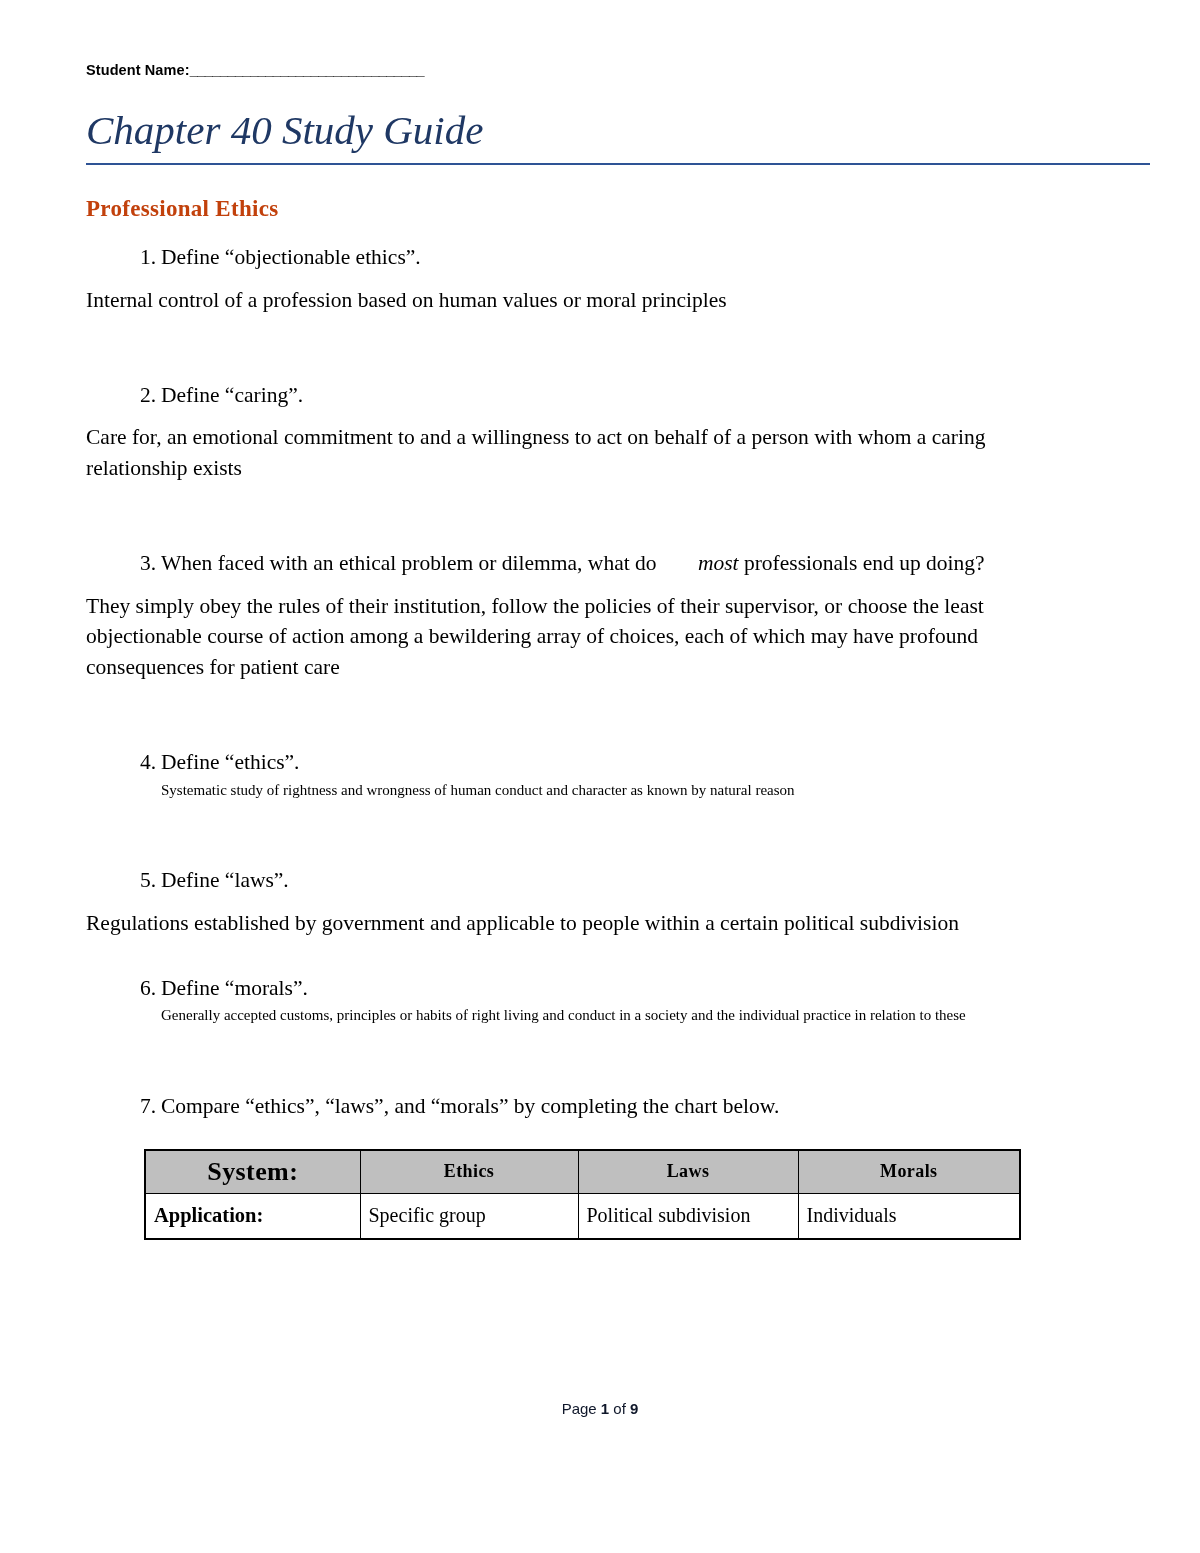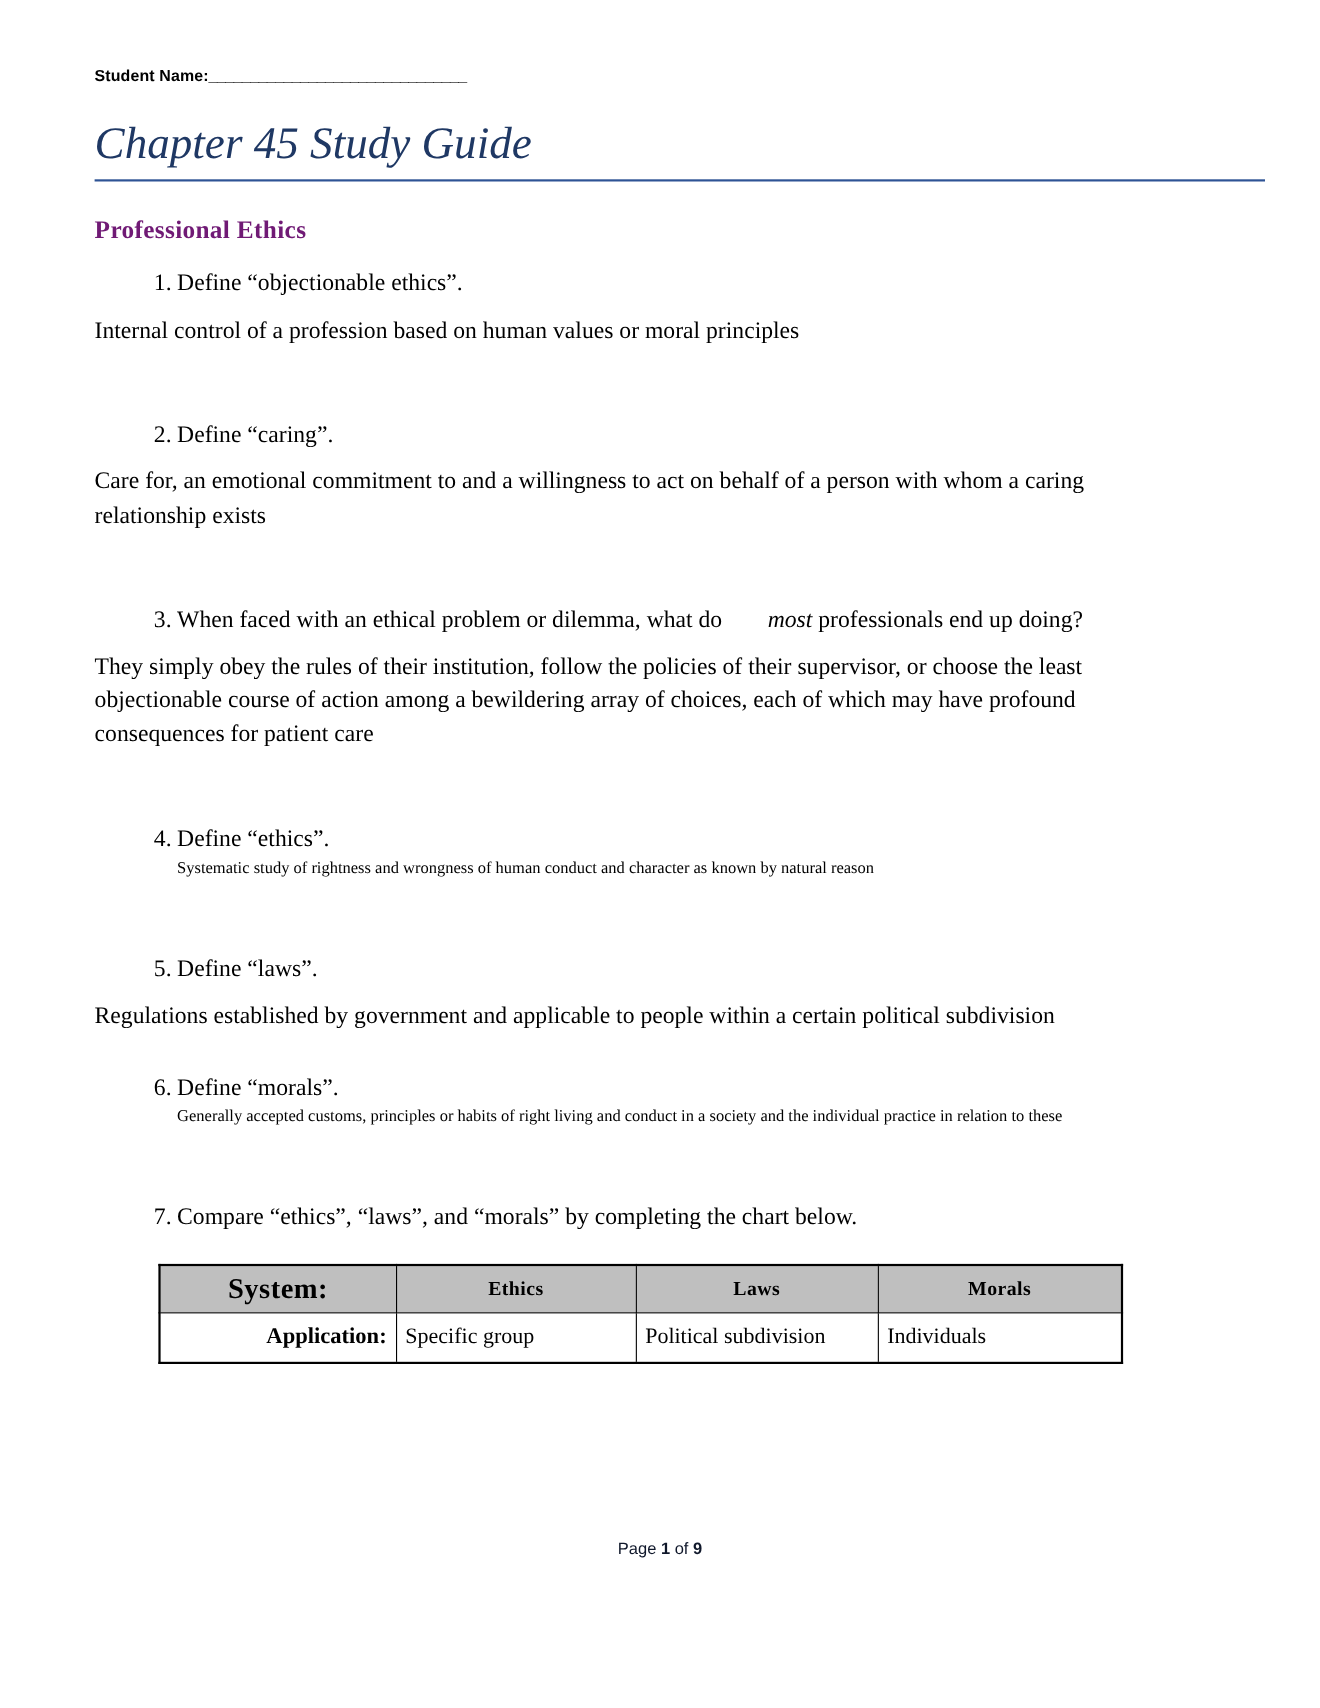--- a/index.html
+++ b/index.html
@@ -58,21 +58,21 @@
     border-bottom: 2.5px solid #2E5395;
     width: 1064px;
     box-sizing: border-box;
   }
 
   
   .section-heading {
     font-family: "Liberation Serif", serif;
     font-size: 23px;
     font-weight: bold;
-    color: #701a75;
+    color: #c2410c;
     margin-top: 31px;
     margin-bottom: 6px;
     letter-spacing: 0.3px;
   }
 
   
   ol.qlist {
     list-style: none;
     margin: 0;
     padding: 0;
@@ -142,21 +142,21 @@
   }
   table.compare thead th.first-col {
     font-size: 26px;
     margin-top: 12px;
   }
   table.compare tbody td {
     font-size: 20px;
     height: 40px;
   }
   table.compare tbody td.rowlabel {
-    text-align: right;
+    text-align: left;
     font-weight: bold;
     font-size: 20.5px;
     margin-left: 33px;
   }
   col.c1 { width: 215px; }
   col.c2 { width: 218px; }
   col.c3 { width: 220px; }
   col.c4 { width: 222px; }
 
   
@@ -175,21 +175,21 @@
 </head>
 <body>
 
 <div class="page">
   <div class="content">
 
     <div class="student-name-line">
       <span class="student-name-label">Student Name:</span><span class="student-name-blank">_______________________________</span>
     </div>
 
-    <h1 class="doc-title">Chapter 45 Study Guide</h1>
+    <h1 class="doc-title">Chapter 40 Study Guide</h1>
 
     <h2 class="section-heading">Professional Ethics</h2>
 
     <ol class="qlist">
 
       <li class="qitem">
         <span class="num">1.</span>
         <span class="qtext">Define “objectionable ethics”.</span>
       </li>
       <div class="answer-flush">Internal control of a profession based on human values or moral principles</div>

